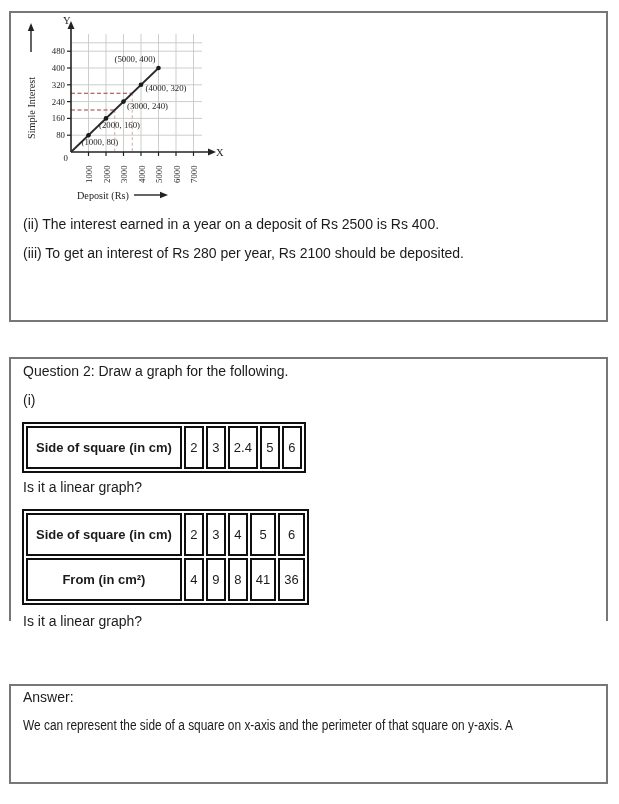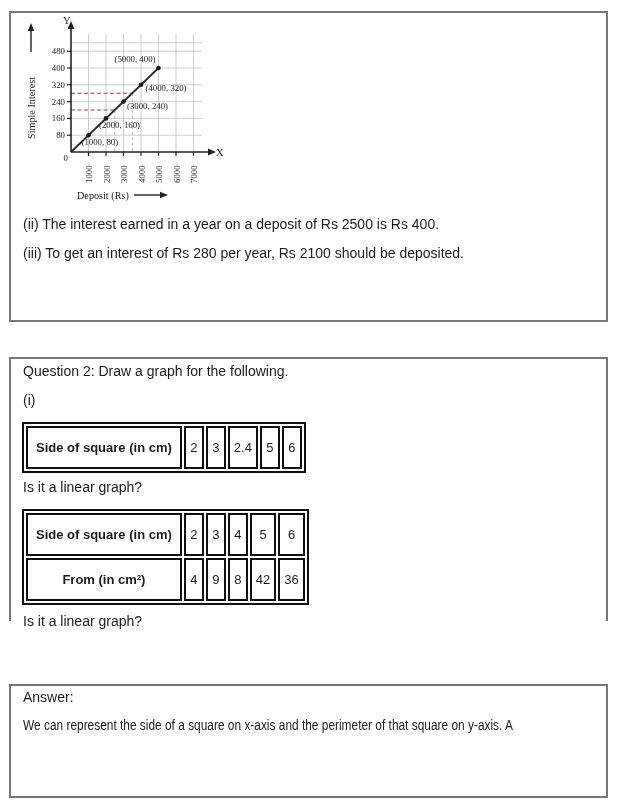--- a/index.html
+++ b/index.html
@@ -8,21 +8,21 @@
     width:619px;height:804px;position:relative;background:#ffffff;
     font-family:"Liberation Sans",sans-serif;font-size:14px;color:#1b1b1b;
     overflow:hidden;
   }
   .box{
     position:absolute;left:9px;width:599px;background:#fff;
     border:2px solid #777;
   }
   #box-observe{top:11px;height:311px;}
   #box-question{top:357px;height:264px;border-bottom:none;}
-  #box-answer{top:684px;height:114px;}
+  #box-answer{top:684px;height:100px;}
   .box p{margin:9px 12px 0;line-height:20px;}
   #box-observe svg{display:block;margin:0;}
   #box-observe p.first{margin-top:4px;}
   #box-question p.first{margin-top:2px;}
   #box-answer p.first{margin-top:1px;}
   #box-answer p{margin-top:8px;}
   .stretch{white-space:nowrap;transform:scaleX(0.85);transform-origin:0 50%;}
   .dtable{
     border-collapse:separate;border-spacing:2px;
     border:2px solid #0f0f0f;margin:12px 0 0 11px;
@@ -148,21 +148,21 @@
       <td class="num">3</td>
       <td class="num">4</td>
       <td class="num">5</td>
       <td class="num">6</td>
     </tr>
     <tr class="r2">
       <td class="lab">From (in cm²)</td>
       <td class="num">4</td>
       <td class="num">9</td>
       <td class="num">8</td>
-      <td class="num">42</td>
+      <td class="num">41</td>
       <td class="num">36</td>
     </tr>
   </tbody>
     </table>
 
   <p class="after-table2">Is it a linear graph?</p>
 </div>
 
 <div class="box" id="box-answer">
   <p class="first">Answer:</p>

